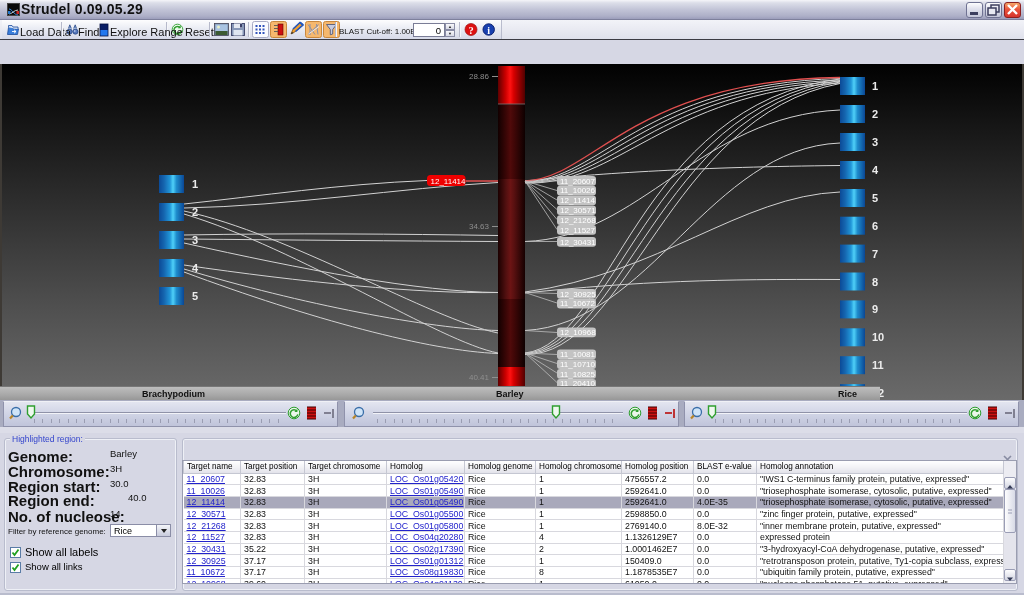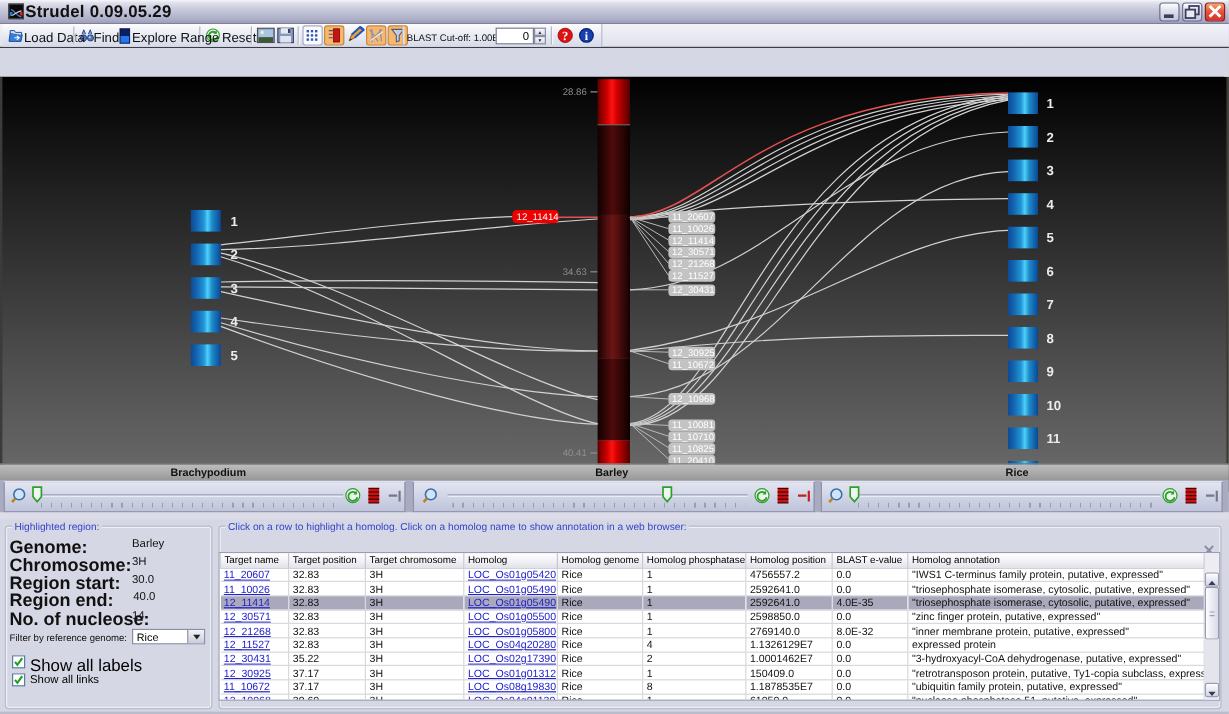--- a/index.html
+++ b/index.html
@@ -27,21 +27,21 @@
 .tsep { top:2px; width:2px; height:15px; border-left:1px solid #b6b9ca; border-right:1px solid #f5f6fa; }
 #blastinput { left:413px; top:3px; width:32px; height:14px; background:#fff; border:1px solid #7a7d96;
   font-size:9.5px; text-align:right; padding-right:3px; padding-top:1px; }
 .spin { left:445px; width:10px; height:7px; background:linear-gradient(180deg,#f8f8fb,#d8dae6);
   border:1px solid #8a8da6; font-size:4px; text-align:center; line-height:6px; color:#222; }
 
 
 #canvas { left:0px; top:40px; width:1020px; height:346px; background:#000;margin-top:24px; }
 
 
-#namestrip { left:0; top:386px; width:1024px; height:14px;
+#namestrip { left:0; top:386px; width:880px; height:14px;
   background:linear-gradient(180deg,#bdbdbd 0%,#a8a8a8 60%,#979797 100%); border-top:1px solid #777; }
 .gname { top:2px; font-size:9px; font-weight:bold; color:#111; }
 
 
 #sliderrow { left:0; top:400px; width:1024px; height:27px; background:#a9acc0; }
 .slpanel { top:1px; height:26px; border:1px solid #8f92ab; border-top-color:#f0f1f6;
   background:linear-gradient(180deg,#e3e5f0 0%,#ced2e4 55%,#c0c4da 100%); }
 .ticks { top:17px; height:4px; background-image:repeating-linear-gradient(90deg,#9a9db2 0 1px,transparent 1px 8.4px); }
 .trackline { top:10px; height:2px; border-top:1px solid #8f92a8; border-bottom:1px solid #f2f3f8; }
 
@@ -493,42 +493,41 @@
   <div id="bottom" class="abs">
     <div class="groupbox abs" style="left:4px; top:5px; width:173px; height:153px;">
       <div class="gtitle">Highlighted region:</div>
       <div class="lbl abs" style="left:3px; top:9px;">Genome:</div>
         <div class="val abs" style="left:105px; top:9px;">Barley</div>
       <div class="lbl abs" style="left:3px; top:24px;">Chromosome:</div>
         <div class="val abs" style="left:105px; top:24px;">3H</div>
       <div class="lbl abs" style="left:3px; top:39px;">Region start:</div>
         <div class="val abs" style="left:105px; top:39px;">30.0</div>
       <div class="lbl abs" style="left:3px; top:53px;">Region end:</div>
-        <div class="val abs" style="left:106px; top:53px;">40.0</div>
+        <div class="val abs" style="left:123px; top:53px;">40.0</div>
       <div class="lbl abs" style="left:3px; top:69px;">No. of nucleose:</div>
         <div class="val abs" style="left:105px; top:69px;">14</div>
       <div class="abs" style="left:3px; top:88px; font-size:8px; color:#111;">Filter by reference genome:</div>
       <div class="abs" style="left:105px; top:85px; width:61px; height:13px; background:#fff; border:1px solid #8a8da6; font-size:9px; padding:1px 0 0 3px;">Rice
         <div class="abs" style="right:0; top:0; width:14px; height:11px; background:linear-gradient(180deg,#f4f5f9,#c8cbdc); border-left:1px solid #8a8da6;"><svg width="14" height="11">
               <path d="M4 4 L10 4 L7 8 Z" fill="#222"></path>
             </svg></div>
       </div>
       <div class="abs" style="left:5px; top:106px;"><svg width="12" height="12">
             <rect x="0.5" y="0.5" width="10" height="10" fill="#fff" stroke="#5a7ca6" stroke-width="1"></rect>
             <path d="M2.5 5.5 L4.5 8 L8.5 2.5" fill="none" stroke="#1fa01f" stroke-width="1.8"></path>
           </svg></div>
-      <div class="abs" style="left:20px; top:107px; font-size:14px;">Show all labels</div>
+      <div class="abs" style="left:20px; top:107px; font-size:11px;">Show all labels</div>
       <div class="abs" style="left:5px; top:121px;"><svg width="12" height="12">
             <rect x="0.5" y="0.5" width="10" height="10" fill="#fff" stroke="#5a7ca6" stroke-width="1"></rect>
             <path d="M2.5 5.5 L4.5 8 L8.5 2.5" fill="none" stroke="#1fa01f" stroke-width="1.8"></path>
           </svg></div>
       <div class="abs" style="left:20px; top:122px; font-size:9.5px;">Show all links</div>
     </div>
     <div class="groupbox abs" style="left:182px; top:5px; width:836px; height:153px;">
-      <div class="gtitle">Click on a row to highlight a homolog. Click on a homolog name to show annotation in a web browser:</div>
       <div class="abs" style="right:4px; top:12px;"><svg width="11" height="11">
             <g stroke="#888ca2" stroke-width="1.6">
               <path d="M2 2 L9 9 M9 2 L2 9"></path>
             </g>
           </svg></div>
     </div>
     <div id="tablewrap">
       <table>
         <colgroup>
             <col style="width:57px">
@@ -541,21 +540,21 @@
             <col style="width:63px">
             <col style="width:247px">
           </colgroup>
         <thead>
             <tr>
           <th>Target name</th>
               <th>Target position</th>
               <th>Target chromosome</th>
               <th>Homolog</th>
               <th>Homolog genome</th>
-              <th>Homolog phosphatase</th>
+              <th>Homolog chromosome</th>
               <th>Homolog position</th>
               <th>BLAST e-value</th>
               <th>Homolog annotation</th>
         </tr>
           </thead>
         <tbody>
           <tr>
               <td><a class="lk">11_20607</a></td>
               <td>32.83</td>
               <td>3H</td>

